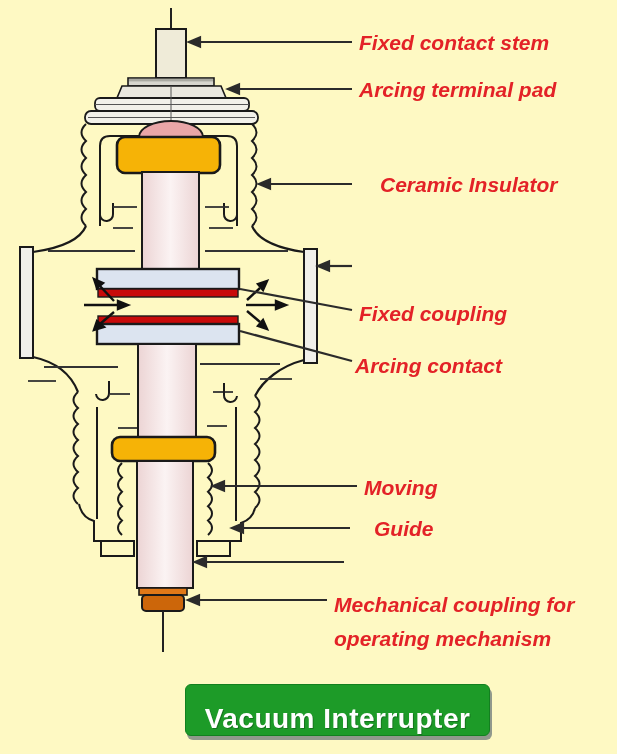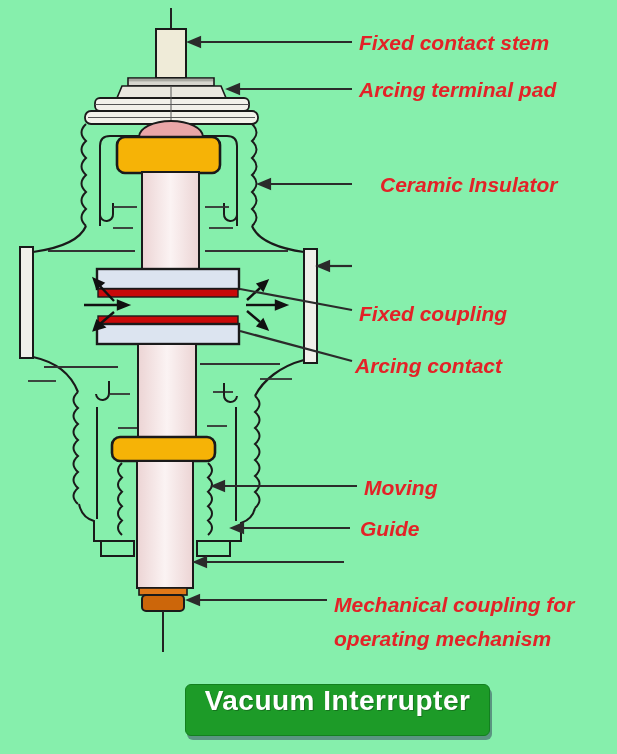--- a/index.html
+++ b/index.html
@@ -1,33 +1,33 @@
 <!DOCTYPE html>
 <html><head>
 <meta charset="utf-8">
 <style>
   html,body{margin:0;padding:0;background:#ffffff;}
   .canvas{
-    position:relative;width:617px;height:754px;background:#86efac;overflow:hidden;
+    position:relative;width:617px;height:754px;background:#fef9c3;overflow:hidden;
     font-family:"Liberation Sans",sans-serif;
   }
   .diagram-svg{position:absolute;left:0;top:0;}
   .lbl{
     position:absolute;
     font-family:"Liberation Sans",sans-serif;
     font-style:italic;font-weight:bold;
     font-size:21px;line-height:23px;
     color:#e32227;white-space:pre-line;
   }
   .lbl.two-line{line-height:34px;}
   .title-badge{
     position:absolute;left:185px;top:684px;width:303px;height:50px;
     background:#1d9b28;border:1px solid #12801f;border-radius:6px;
     box-shadow:2px 4px 0 rgba(55,75,95,0.55);
-    display:flex;align-items:flex-start;justify-content:center;
+    display:flex;align-items:flex-end;justify-content:center;
   }
   .title-badge span{
     color:#ffffff;font-weight:bold;font-size:28px;letter-spacing:.5px;
     text-shadow:1px 1px 0 rgba(0,0,0,0.25);
   }
 </style>
 </head>
 <body>
 
 <div class="canvas">
@@ -175,21 +175,21 @@
         <polygon points="188,600 199,595.5 199,604.5"></polygon>
     </g>
   </svg>
 
   <div class="lbl" style="left:359px;top:31px">Fixed contact stem</div>
   <div class="lbl" style="left:359px;top:78px">Arcing terminal pad</div>
   <div class="lbl" style="left:380px;top:173px">Ceramic Insulator</div>
   <div class="lbl" style="left:359px;top:302px">Fixed coupling</div>
   <div class="lbl" style="left:355px;top:354px">Arcing contact</div>
   <div class="lbl" style="left:364px;top:476px">Moving</div>
-  <div class="lbl" style="left:360px;top:517px">Guide</div>
+  <div class="lbl" style="left:374px;top:517px">Guide</div>
   <div class="lbl two-line" style="left:334px;top:588px">Mechanical coupling for
 operating mechanism</div>
 
   <div class="title-badge">
     <span>Vacuum Interrupter</span>
   </div>
 
 </div>
 
 </body></html>

